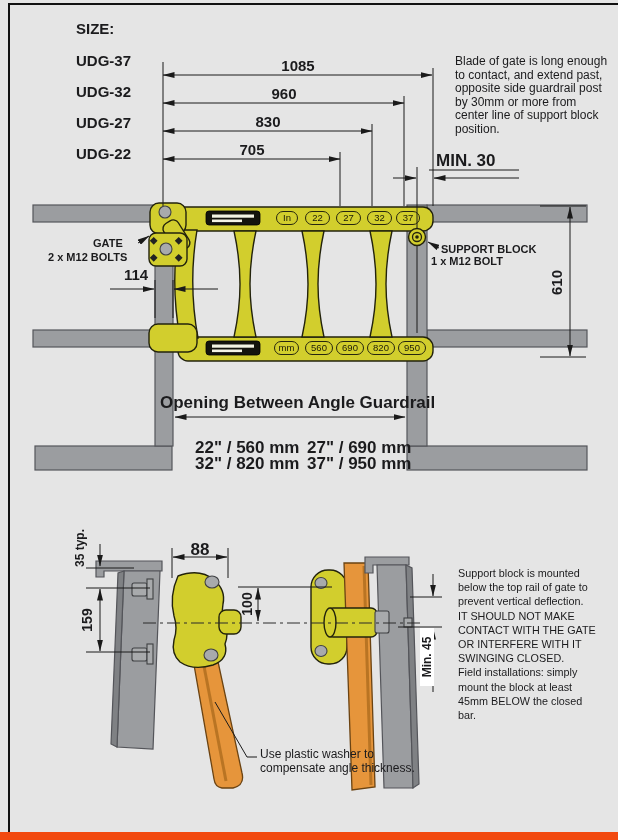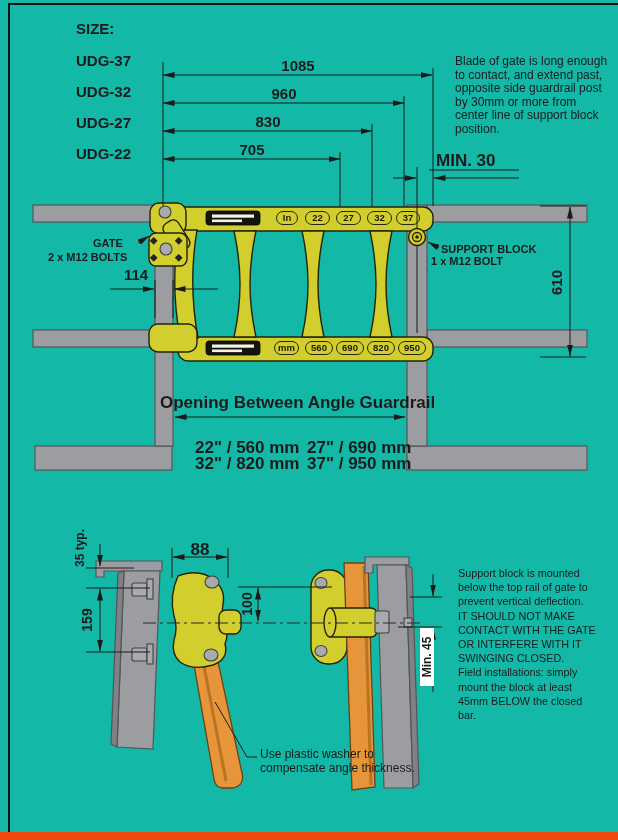--- a/index.html
+++ b/index.html
@@ -1,30 +1,30 @@
 <!DOCTYPE html>
 <html style="--gate: #d2ce2d; --steel: #9b9da0; --blade: #e6953b; --accent: #f2490f;"><head>
 <meta charset="utf-8">
 <style>
   html,body{margin:0;padding:0;background:#fff;}
-  #page{position:relative;width:618px;height:840px;background:#14b8a6;overflow:hidden;
+  #page{position:relative;width:618px;height:840px;background:#e5e5e5;overflow:hidden;
         font-family:"Liberation Sans","DejaVu Sans",sans-serif;color:#1b1b1d;}
   .t{position:absolute;white-space:nowrap;color:#1b1b1d;}
   .c{text-align:center;}
   .b{font-weight:bold;}
   .rot{transform:rotate(-90deg);text-align:center;}
   .fs15{font-size:15px;line-height:17px;}
   .fs14{font-size:14px;line-height:16px;}
   .fs13{font-size:17px;line-height:15px;}
   .fs12{font-size:12px;line-height:14px;}
   .fs11{font-size:11px;line-height:13px;}
   .par{font-size:12px;line-height:13.6px;}
   .par2{font-size:10.8px;line-height:14.2px;}
   .sbox{position:absolute;border:1.5px solid #26260f;border-radius:7px;height:12px;
-        font-size:9.5px;font-weight:bold;line-height:12px;text-align:center;color:#1c1c08;}
+        font-size:9.5px;font-weight:normal;line-height:12px;text-align:center;color:#1c1c08;}
   .borderline{position:absolute;background:#111;}
   #accent-bar{position:absolute;left:0;top:832px;width:618px;height:8px;background:var(--accent,#f2490f);}
   svg{position:absolute;left:0;top:0;}
   .gate{fill:var(--gate,#d2ce2d);stroke:#23230c;stroke-width:1.4;}
   .steel{fill:var(--steel,#9b9da0);stroke:#54555a;stroke-width:1.2;}
   .steel2{fill:#7f8184;stroke:#54555a;stroke-width:1.2;}
   .blade{fill:var(--blade,#e6953b);stroke:#6b4312;stroke-width:1.3;}
   .metal{fill:#a8aaac;stroke:#3f4043;stroke-width:1.1;}
   .dim{stroke:#1a1a1a;stroke-width:1;fill:none;}
   .dashline{stroke:#2a2a2a;stroke-width:1;stroke-dasharray:13 4 3 4;fill:none;}

